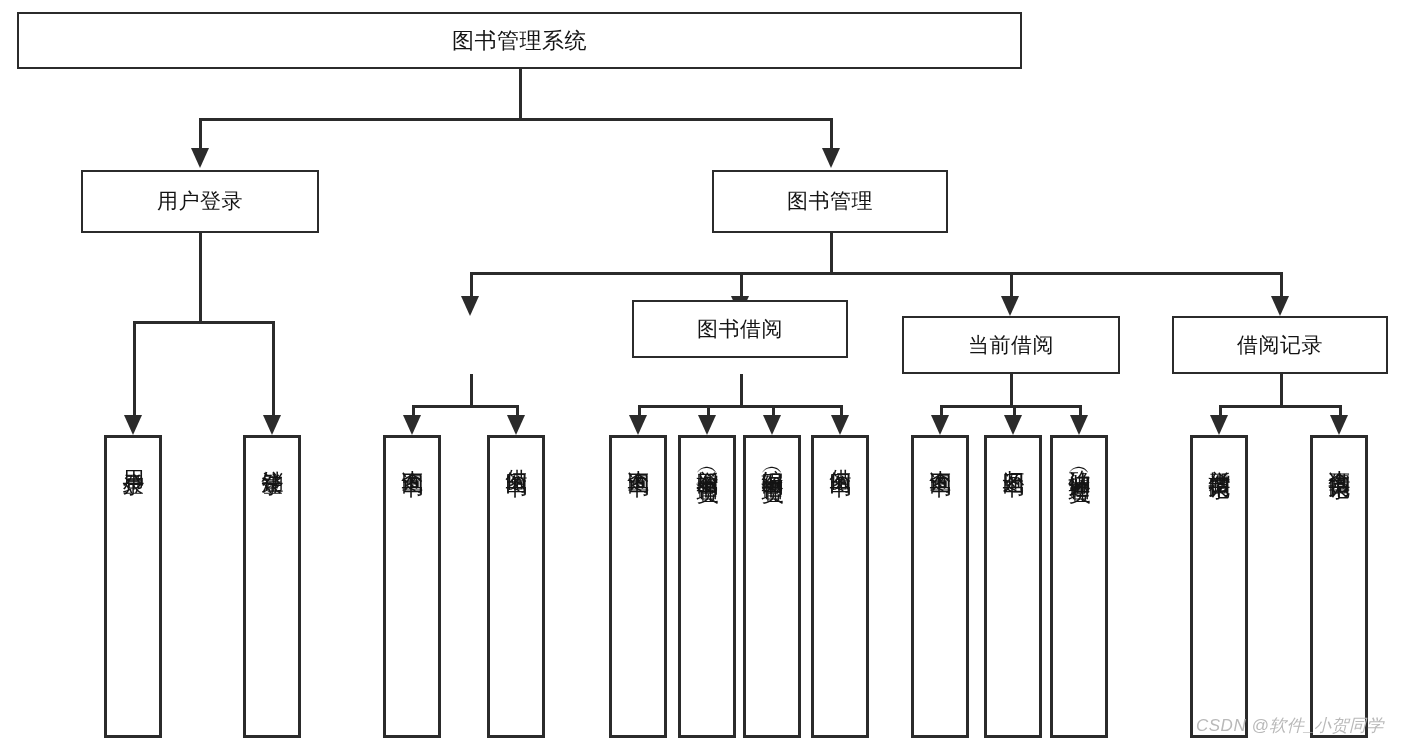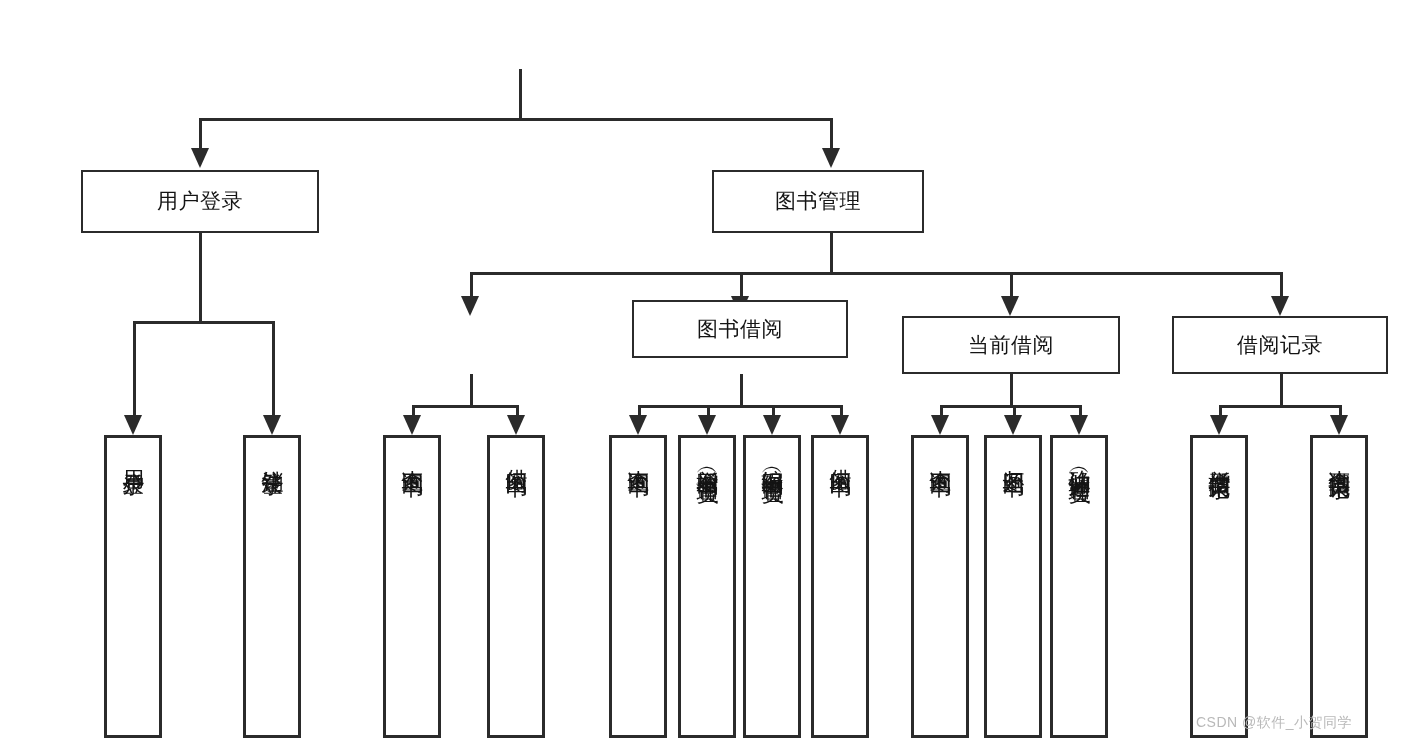--- a/index.html
+++ b/index.html
@@ -63,44 +63,48 @@
   .arrow{
     position:absolute;
     width:0;height:0;
     border-left:9px solid transparent;
     border-right:9px solid transparent;
     border-top:20px solid #2b2b2b;
   }
   
   #watermark{
     position:absolute;
-    font-size:14px;
+    font-size:17px;
     color:#b9b9b9;
     letter-spacing:0.5px;
     white-space:nowrap;
     user-select:none;
+    font-style:italic;
   }
 </style>
 </head>
 <body>
 
 <div id="stage">
 
+  <div class="node root" style="left:17px;top:12px;width:1005px;height:57px;">
+    <span class="lbl">图书管理系统</span>
+  </div>
 
   <div class="vline" style="left:519px;top:69px;height:49px;"></div>
   <div class="hline" style="left:199px;top:118px;width:632px;"></div>
   <div class="vline" style="left:199px;top:118px;height:30px;"></div>
   <div class="arrow" style="left:191px;top:148px;"></div>
   <div class="vline" style="left:830px;top:118px;height:30px;"></div>
   <div class="arrow" style="left:822px;top:148px;"></div>
 
   <div class="node" style="left:81px;top:170px;width:238px;height:63px;">
     <span class="lbl">用户登录</span>
   </div>
-  <div class="node" style="left:712px;top:170px;width:212px;height:63px;">
+  <div class="node" style="left:712px;top:170px;width:236px;height:63px;">
     <span class="lbl">图书管理</span>
   </div>
 
   <div class="vline" style="left:199px;top:233px;height:88px;"></div>
   <div class="hline" style="left:133px;top:321px;width:139px;"></div>
   <div class="vline" style="left:133px;top:321px;height:94px;"></div>
   <div class="arrow" style="left:124px;top:415px;"></div>
   <div class="vline" style="left:272px;top:321px;height:94px;"></div>
   <div class="arrow" style="left:263px;top:415px;"></div>
 

